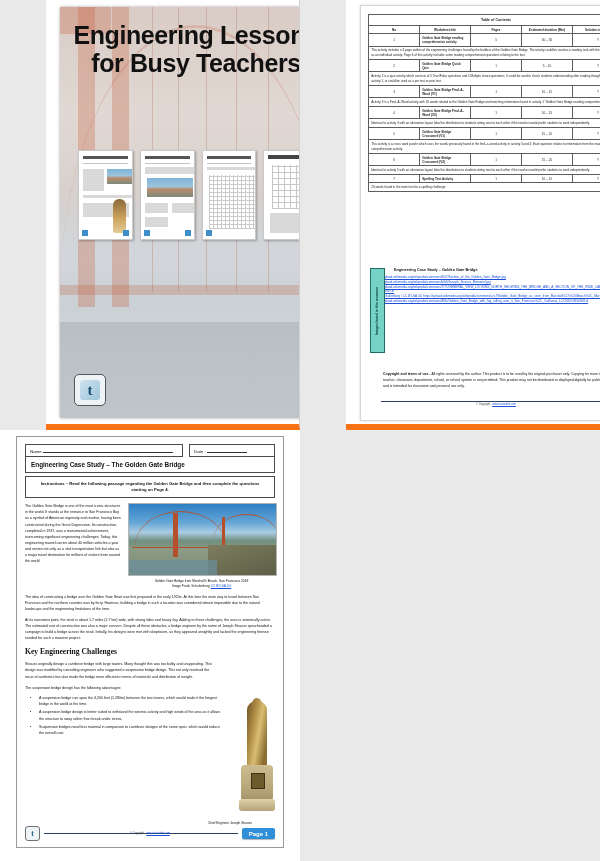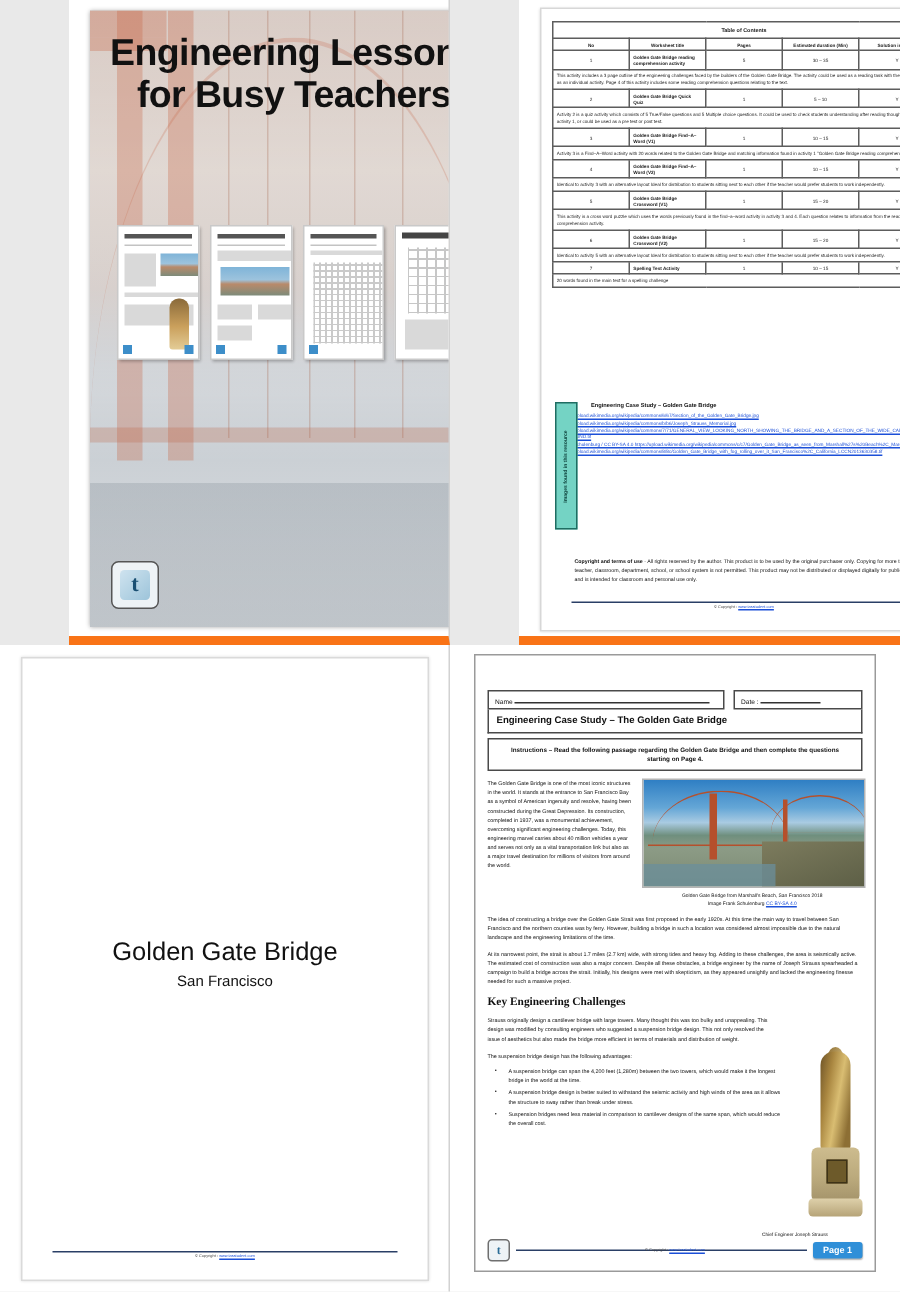--- a/index.html
+++ b/index.html
@@ -106,21 +106,21 @@
   .docfoot .fmini u{color:#1b4fd8;}
 
   
   .tpage{position:absolute;left:14px;top:8px;width:272px;height:416px;background:#fff;
      border:1px solid #dadada;box-shadow:0 0 2px rgba(0,0,0,.15);box-sizing:border-box;}
   .tpage .h1{position:absolute;left:0;right:0;top:186px;text-align:center;font-size:17px;color:#111;}
   .tpage .h2{position:absolute;left:0;right:0;top:210px;text-align:center;font-size:10px;color:#111;}
 
   
   .wsheet{position:absolute;left:16px;top:6px;width:268px;height:412px;background:#fff;
-     border:1px solid #9a9a9a;box-sizing:border-box;padding:23px 8px;overflow:hidden;}
+     border:1px solid #9a9a9a;box-sizing:border-box;padding:7px 8px;overflow:hidden;}
   .namerow{display:flex;gap:6px;}
   .nmbox{border:.6px solid #4a4a4a;padding:2.6px 4px;font-size:4.4px;color:#111;}
   .nmbox.n1{flex:1;} .nmbox.n2{width:76px;}
   .nmline{display:inline-block;border-bottom:.6px solid #333;height:4px;}
   .n1 .nmline{width:130px;} .n2 .nmline{width:40px;}
   .wtitle{border:.6px solid #4a4a4a;border-top:none;padding:4px 5px;font-size:6.4px;font-weight:700;color:#111;}
   .winstr{border:.6px solid #4a4a4a;margin-top:3px;padding:3.5px 7px;font-size:4.2px;
      line-height:1.55;color:#111;text-align:center;font-weight:700;}
   .wcols{display:flex;gap:7px;margin-top:5px;}
   .wtext{width:96px;font-size:3.6px;line-height:1.7;color:#111;text-align:left;}
@@ -347,30 +347,20 @@
         <b>Copyright and terms of use</b><span> - All rights reserved by the author. This product is to be used by the original purchaser only. Copying for more than one teacher, classroom, department, school, or school system is not permitted. This product may not be distributed or displayed digitally for public view and is intended for classroom and personal use only.</span>
       </div>
 
       <div class="docfoot">
         <div class="rule"></div>
         <div class="fmini"><span>© Copyright - </span><u>www.tasstudent.com</u></div>
       </div>
     </div>
   </div>
 
-  <div class="cell sep-r">
-    <div class="tpage">
-      <div class="h1">Golden Gate Bridge</div>
-      <div class="h2">San Francisco</div>
-      <div class="docfoot">
-        <div class="rule"></div>
-        <div class="fmini"><span>© Copyright - </span><u>www.tasstudent.com</u></div>
-      </div>
-    </div>
-  </div>
 
   <div class="cell">
     <div class="wsheet">
 
       <div class="namerow">
         <div class="nmbox n1">
           <span>Name</span>
           <span class="nmline"></span>
         </div>
         <div class="nmbox n2">

